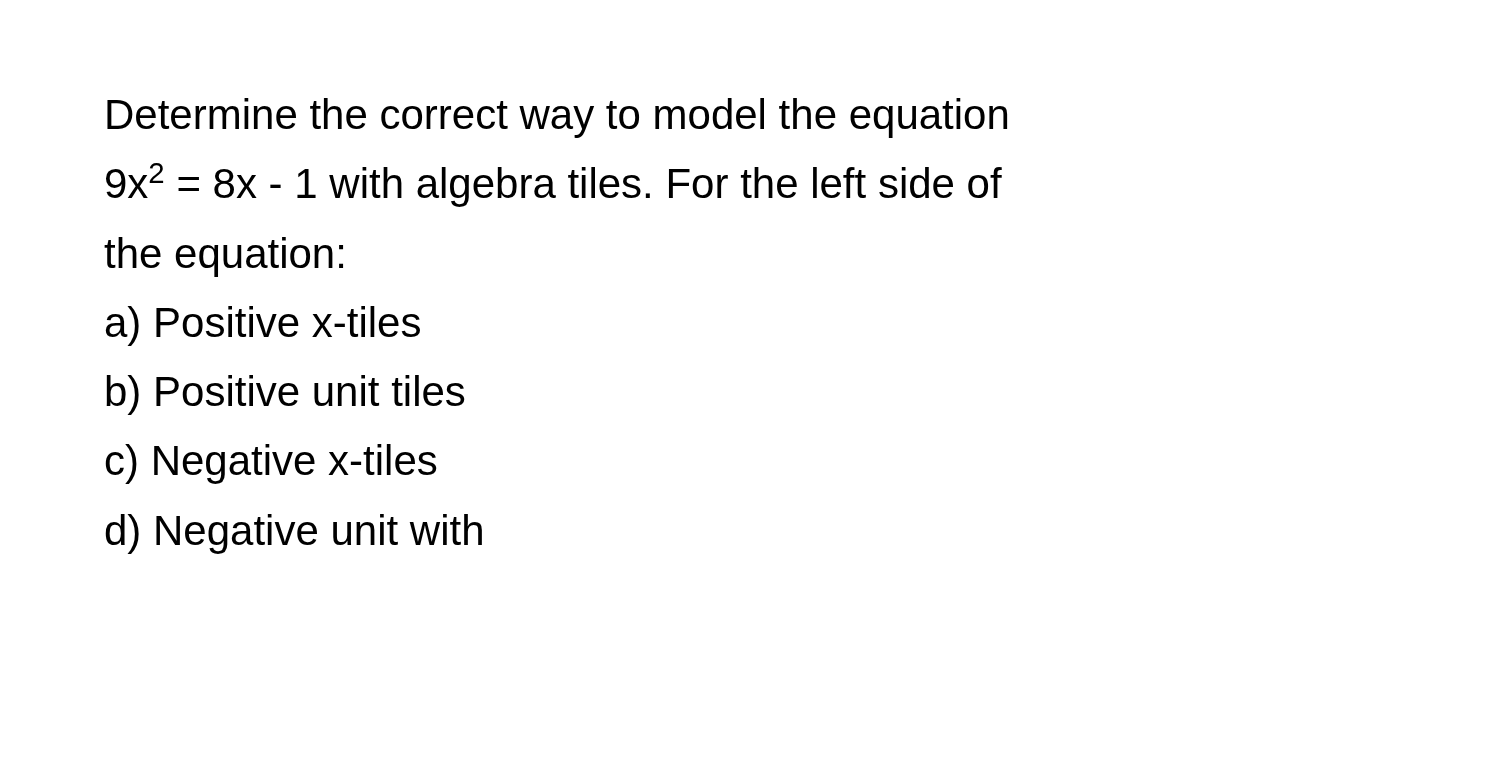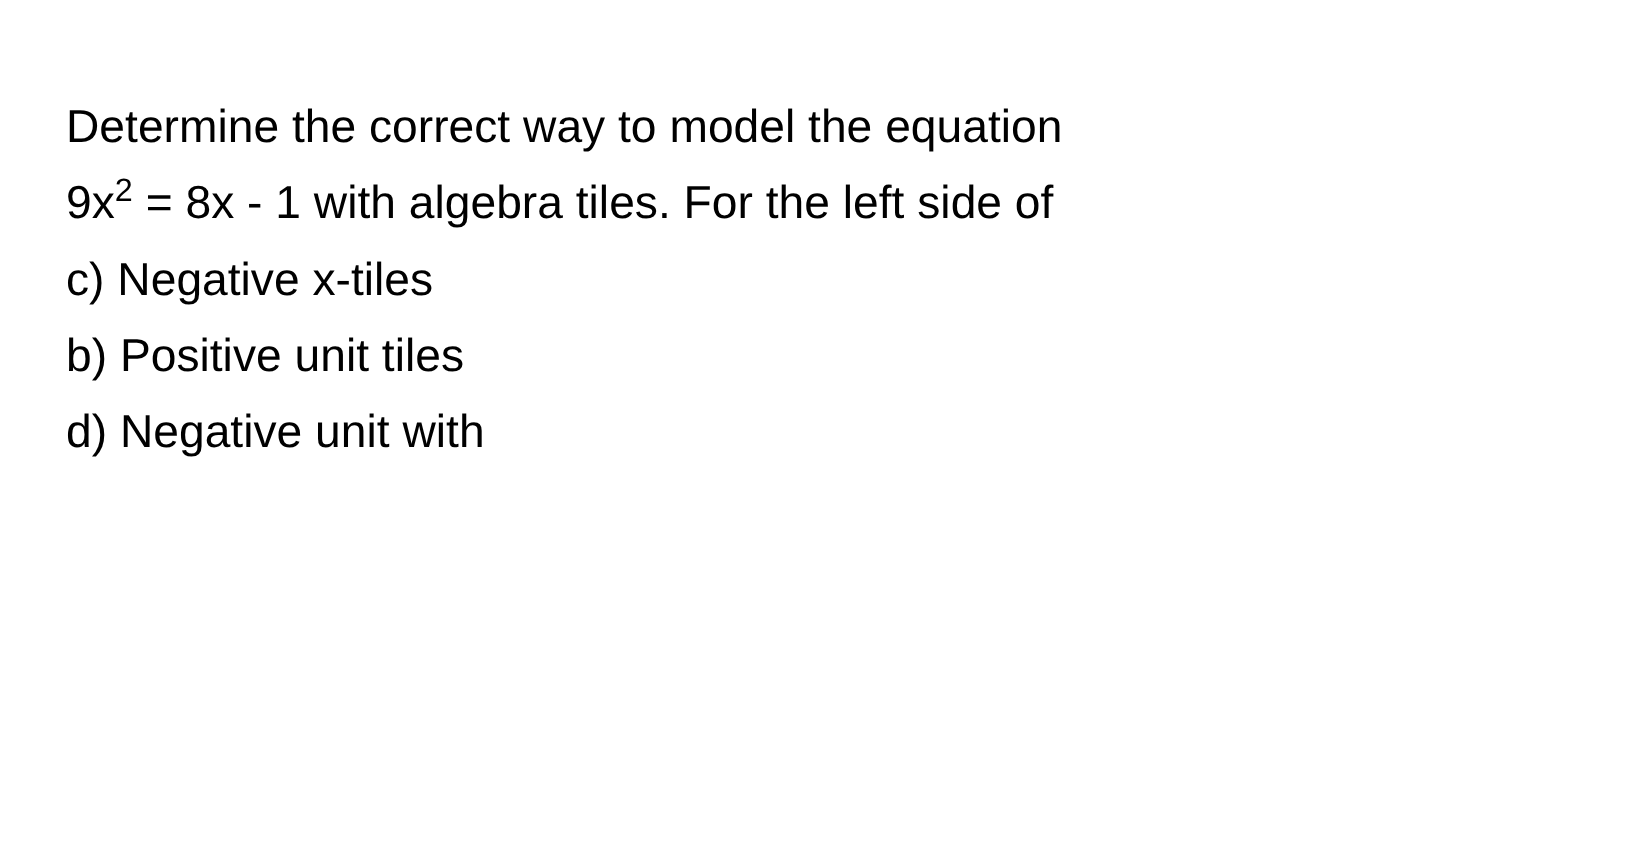--- a/index.html
+++ b/index.html
@@ -12,43 +12,48 @@
       height: 776px;
       background: #ffffff;
       font-family: -apple-system, BlinkMacSystemFont, "Segoe UI", Helvetica, Arial, sans-serif;
       color: #000000;
       padding: 80px 60px;
     }
     .content {
       font-size: 42px;
       line-height: 1.65;
       font-weight: 400;
+      margin-left: 44px;
     }
     .question-text {
       margin-bottom: 0;
     }
     .option {
       display: block;
     }
     sup {
       font-size: 0.7em;
       vertical-align: super;
       line-height: 0;
     }
   </style>
 </head>
 <body>
 
 <div class="content">
   <div class="question-text">
     <span>Determine the correct way to model the equation</span><br>
     <span>9x</span><sup>2</sup><span> = 8x - 1 with algebra tiles. For the left side of</span><br>
+    <span>the equation:</span>
+  </div>
+  <div class="option">
+    <span>a) Positive x-tiles</span>
+  </div>
+  <div class="option">
+    <span>b) Positive unit tiles</span>
   </div>
   <div class="option">
     <span>c) Negative x-tiles</span>
-  </div>
-  <div class="option">
-    <span>b) Positive unit tiles</span>
   </div>
   <div class="option">
     <span>d) Negative unit with</span>
   </div>
 </div>
 
 </body></html>

